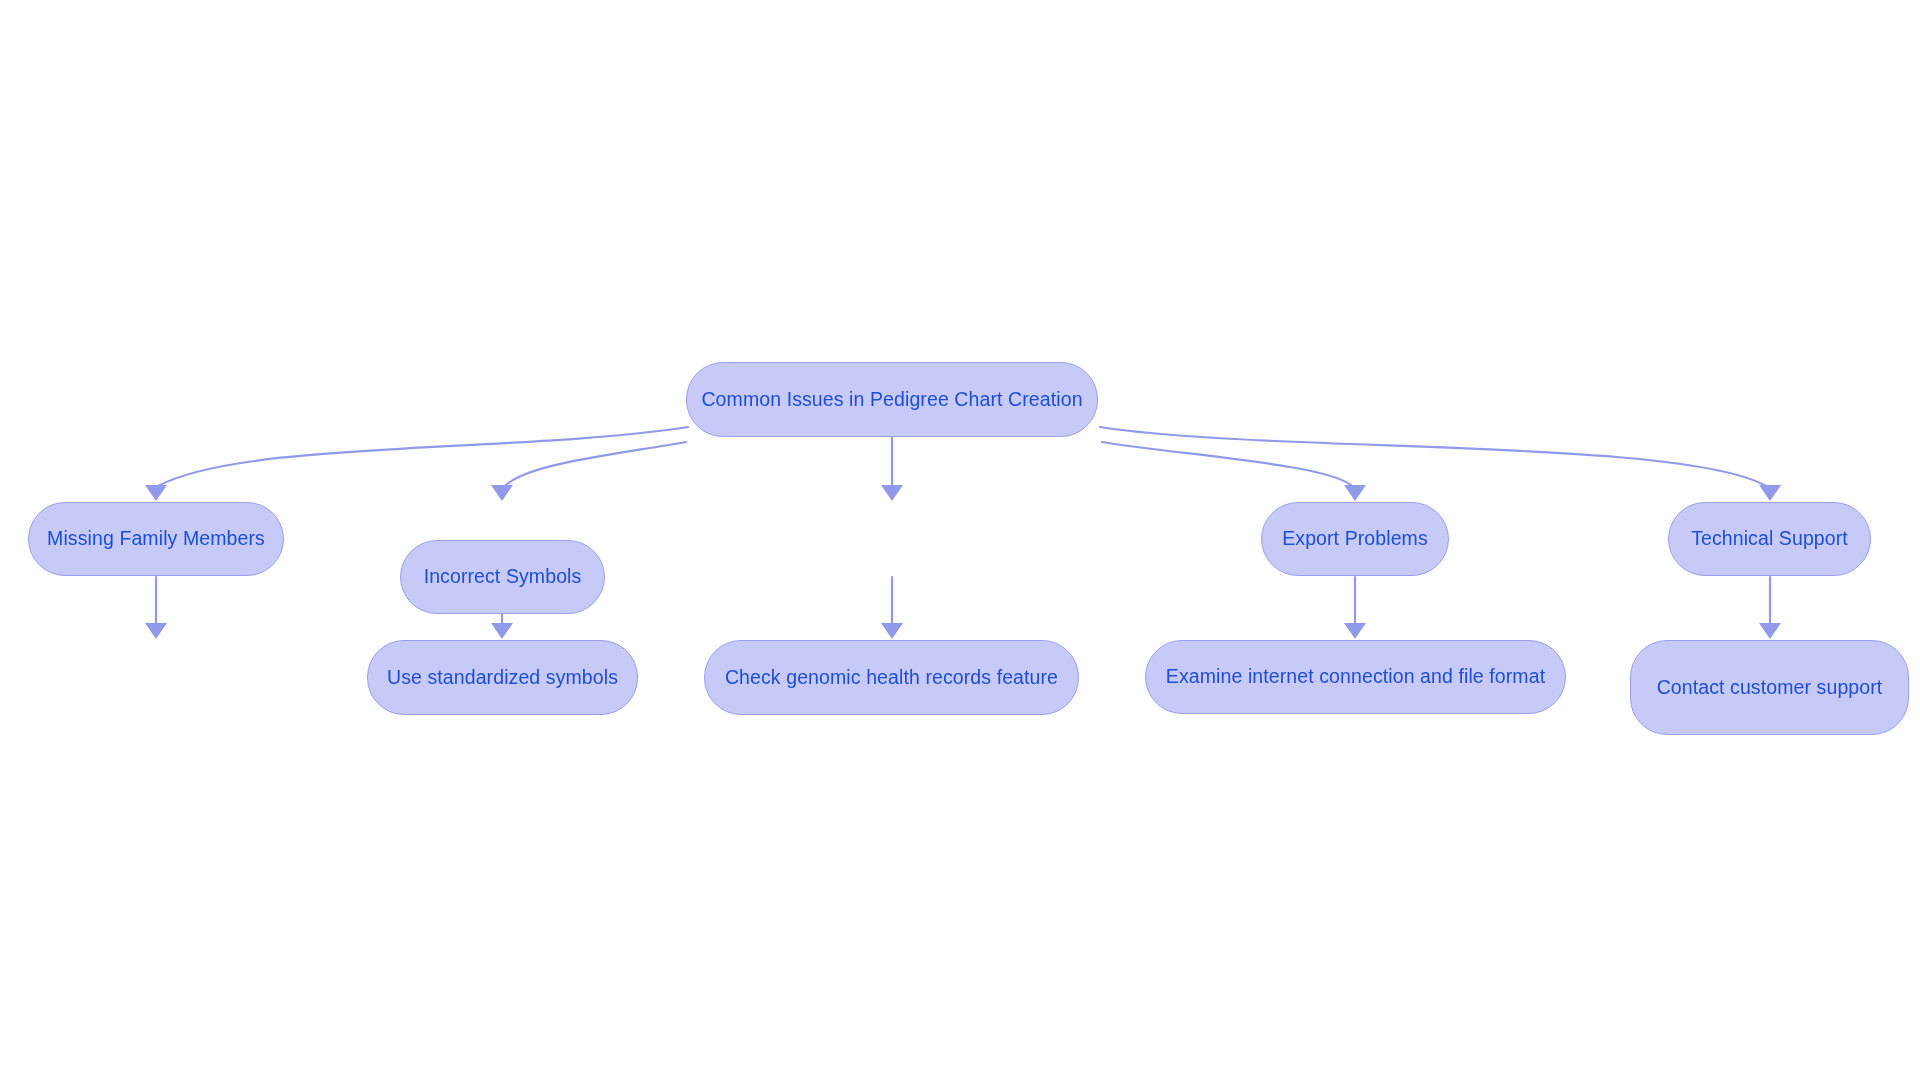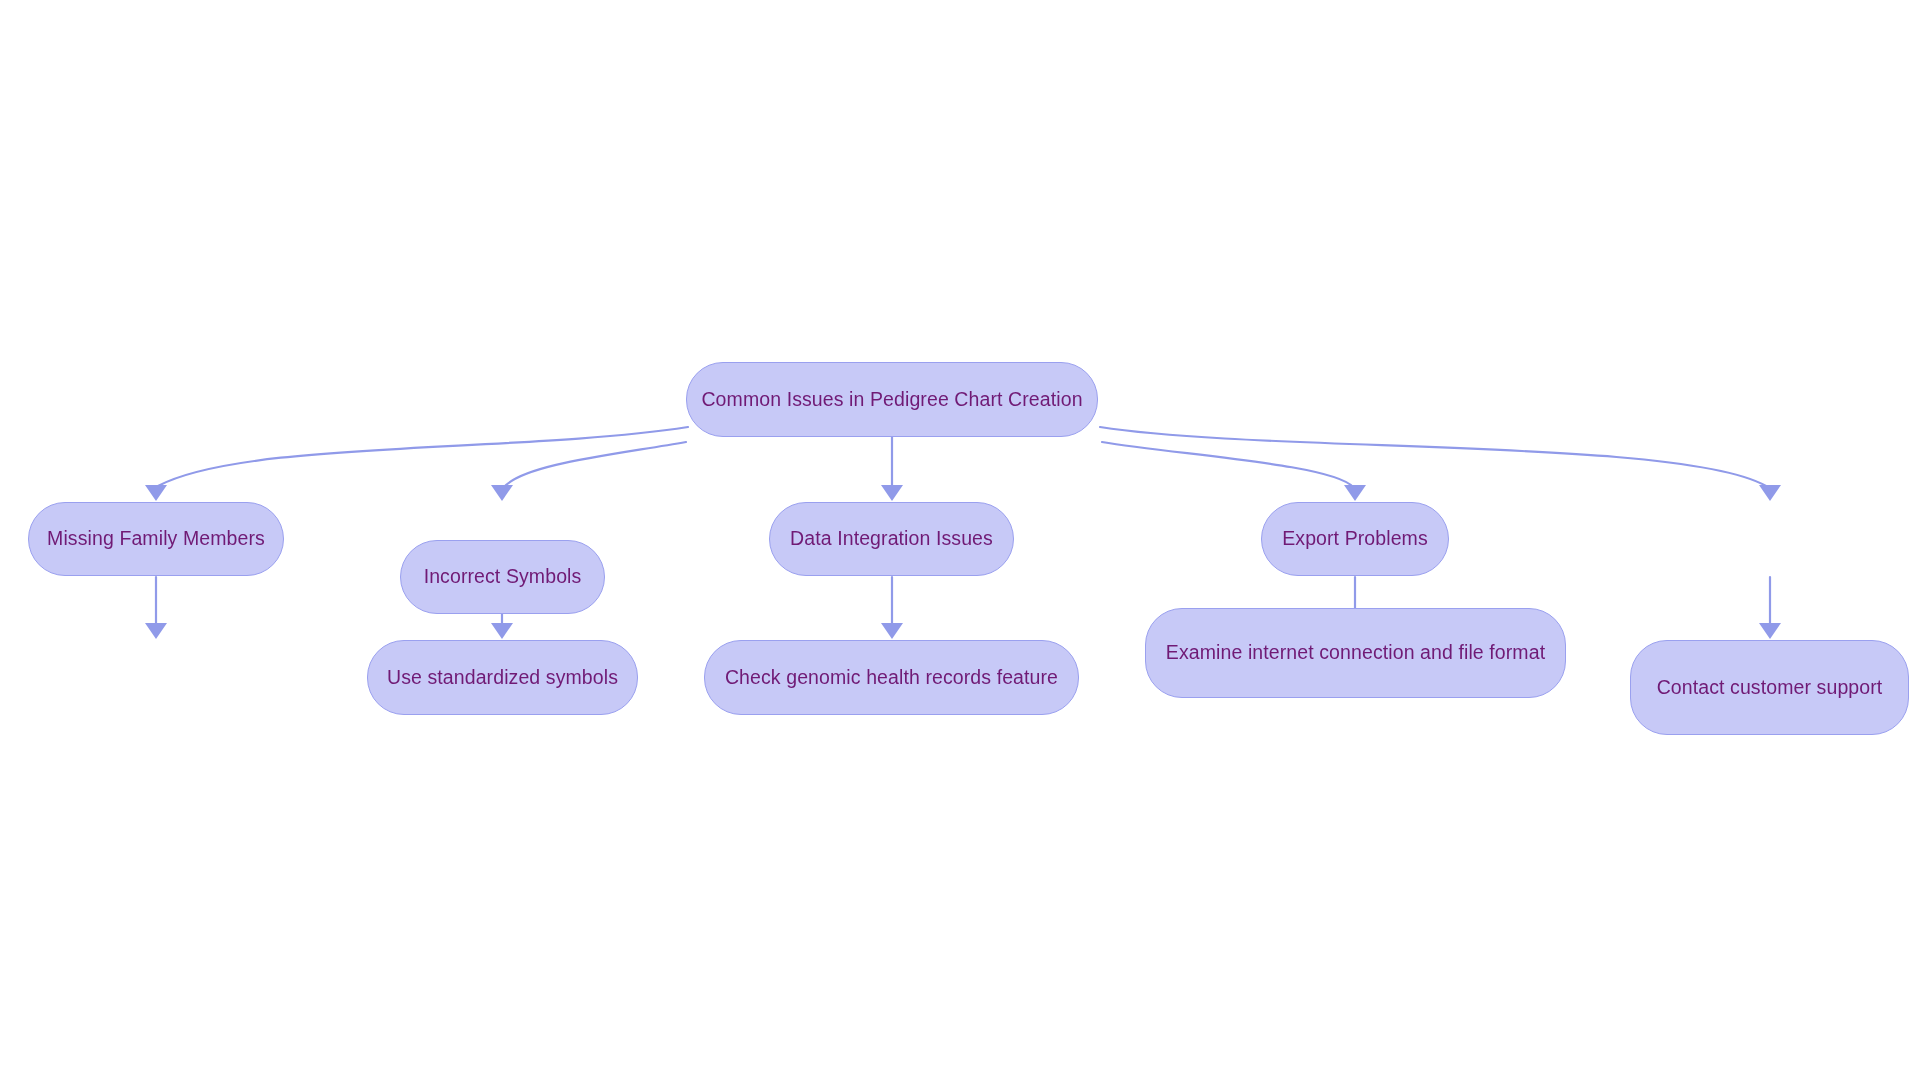--- a/index.html
+++ b/index.html
@@ -34,21 +34,21 @@
   .arrowhead {
     fill: #909ae9;
     stroke: none;
   }
   .node {
     position: absolute;
     box-sizing: border-box;
     background: #c7c9f7;
     border: 1.5px solid #9aa0ef;
     border-radius: 37px;
-    color: #701a75;
+    color: #1d4ed8;
     font-size: 19.5px;
     line-height: 1.2;
     display: flex;
     align-items: center;
     justify-content: center;
     text-align: left;
     white-space: nowrap;
     letter-spacing: 0.1px;
   }
   
@@ -56,21 +56,21 @@
   
   .n-i0 { left: 28px;   top: 502px; width: 256px; height: 74px; }
   .n-i1 { left: 400px;  top: 502px; width: 205px; height: 74px; margin-top: 38px; }
   .n-i2 { left: 769px;  top: 502px; width: 245px; height: 74px; }
   .n-i3 { left: 1261px; top: 502px; width: 188px; height: 74px; }
   .n-i4 { left: 1668px; top: 502px; width: 203px; height: 74px; }
   
   .n-a0 { left: 10px;   top: 640px; width: 292px; height: 75px; }
   .n-a1 { left: 367px;  top: 640px; width: 271px; height: 75px; }
   .n-a2 { left: 704px;  top: 640px; width: 375px; height: 75px; }
-  .n-a3 { left: 1145px; top: 608px; width: 421px; height: 90px; }
+  .n-a3 { left: 1145px; top: 640px; width: 421px; height: 74px; }
   .n-a4 { left: 1630px; top: 640px; width: 279px; height: 95px; }
 </style>
 </head>
 <body>
 
 <div class="canvas">
 
   <svg class="edges" viewBox="0 0 1920 1083">
 
     <path class="edge" d="M 688 427 C 520 453, 245 440, 158 486"></path>
@@ -101,21 +101,21 @@
     <polygon class="arrowhead" points="1355,639 1344,623 1366,623"></polygon>
 
     <path class="edge" d="M 1770 577 L 1770 624"></path>
     <polygon class="arrowhead" points="1770,639 1759,623 1781,623"></polygon>
   </svg>
 
   <div class="node n-root">Common Issues in Pedigree Chart Creation</div>
 
   <div class="node n-i0">Missing Family Members</div>
   <div class="node n-i1">Incorrect Symbols</div>
-  <div class="node n-i2">Data Integration Issues</div>
   <div class="node n-i3">Export Problems</div>
+  <div class="node n-i4">Technical Support</div>
 
   <div class="node n-a1">Use standardized symbols</div>
   <div class="node n-a2">Check genomic health records feature</div>
   <div class="node n-a3">Examine internet connection and file format</div>
   <div class="node n-a4">Contact customer support</div>
 
 </div>
 
 </body></html>

